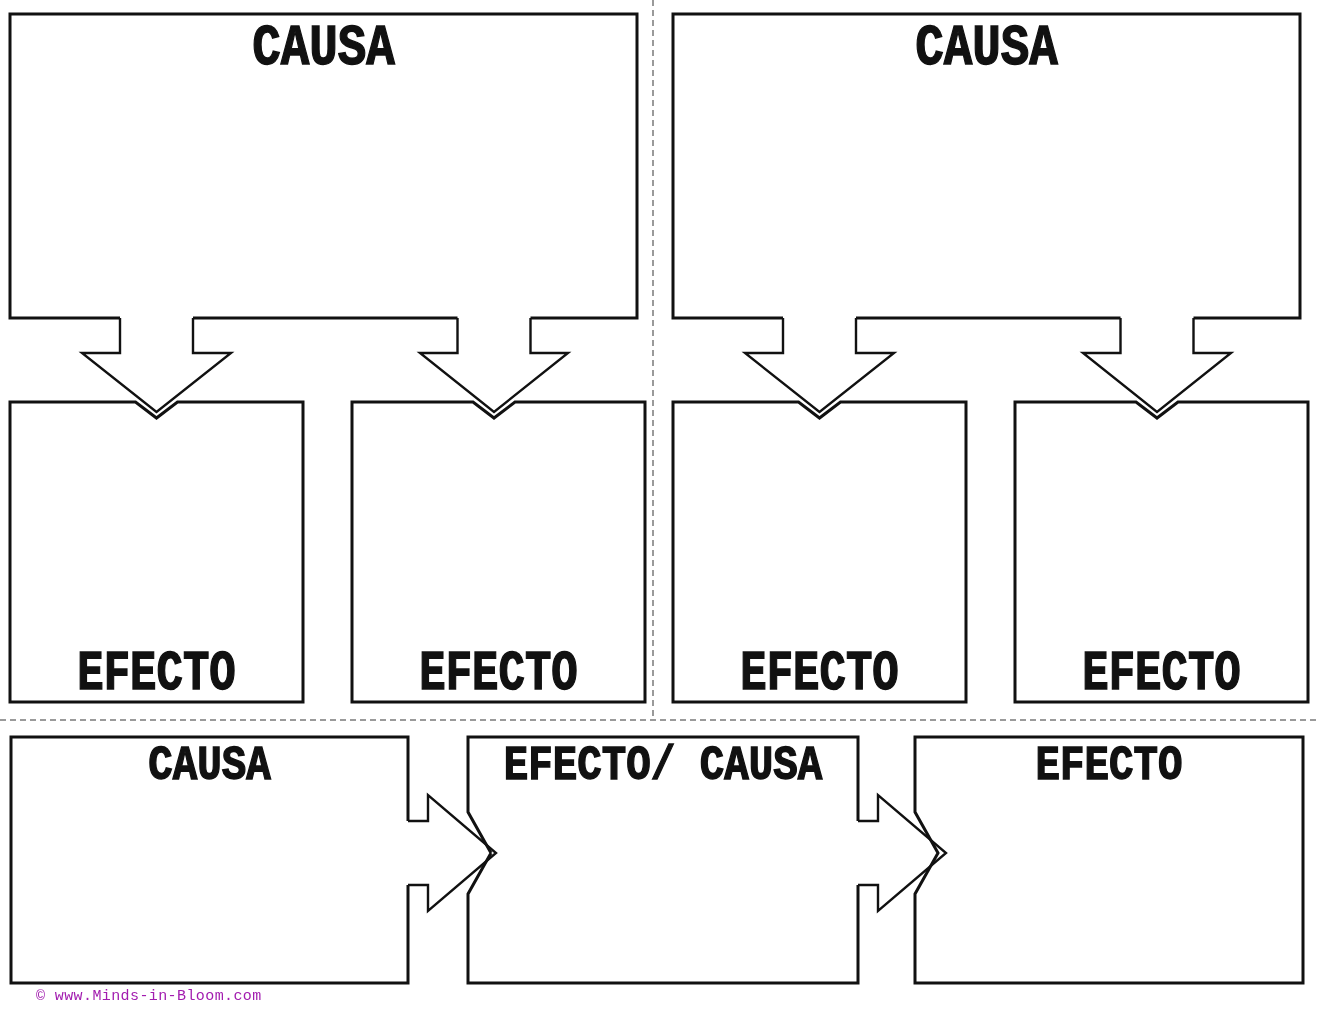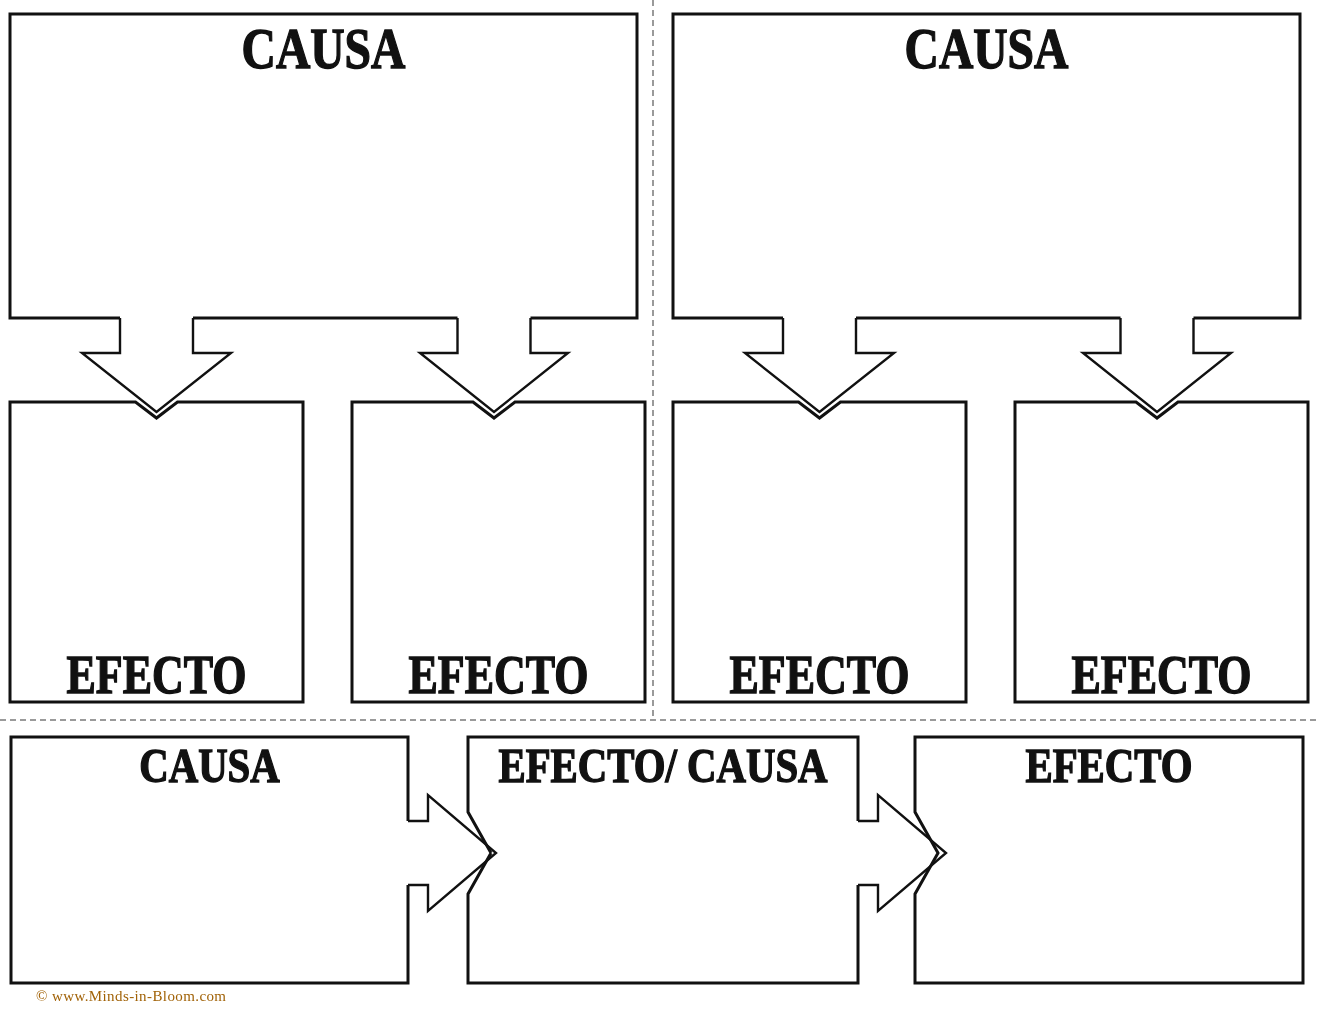--- a/index.html
+++ b/index.html
@@ -5,21 +5,21 @@
   html, body {
     margin: 0;
     padding: 0;
     background: #ffffff;
   }
   .canvas {
     position: relative;
     width: 1320px;
     height: 1020px;
     background: var(--page-bg, #ffffff);
-    font-family: Liberation Serif, serif;
+    font-family: Liberation Mono, monospace;
     overflow: hidden;
   }
   svg.diagram {
     position: absolute;
     left: 0;
     top: 0;
     width: 1320px;
     height: 1020px;
   }
   .box {
@@ -62,21 +62,21 @@
   .title-bottom {
     font-size: 48px;
     transform: scaleX(0.85);
   }
   .copyright {
     position: absolute;
     left: 36px;
     top: 989px;
     font-size: 15px;
     line-height: 1;
-    color: #a16207;
+    color: #a21caf;
     letter-spacing: 0.4px;
     font-weight: 400;
   }
 </style>
 </head>
 <body>
 
 <div class="canvas">
 
   <svg class="diagram" viewBox="0 0 1320 1020" xmlns="http://www.w3.org/2000/svg">

